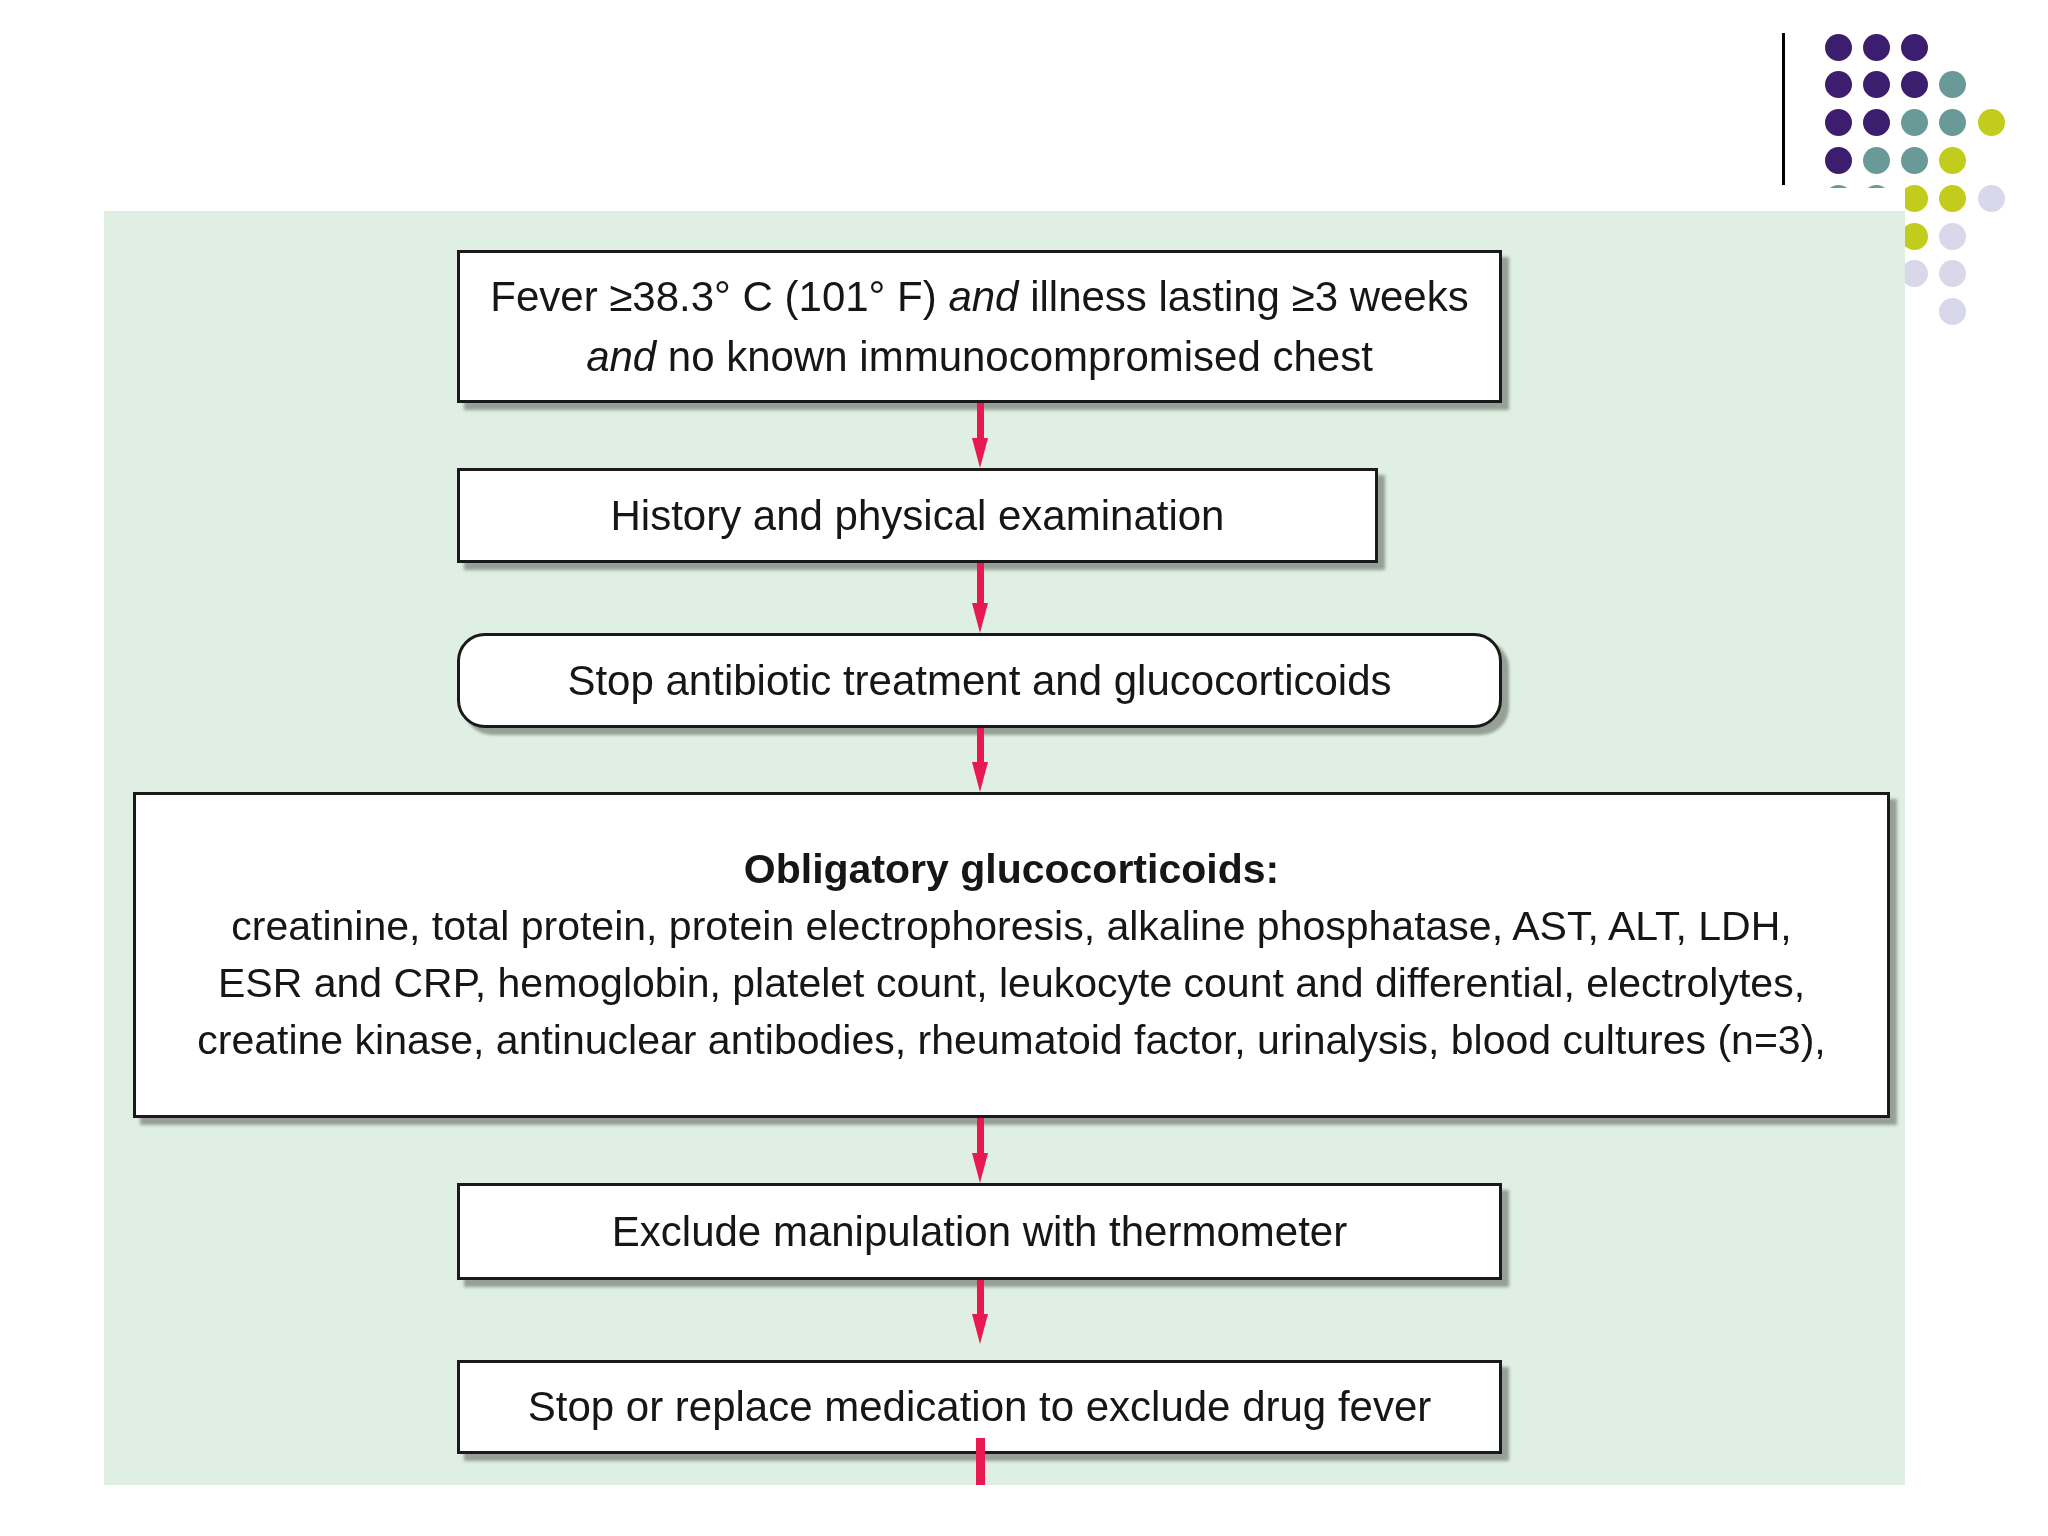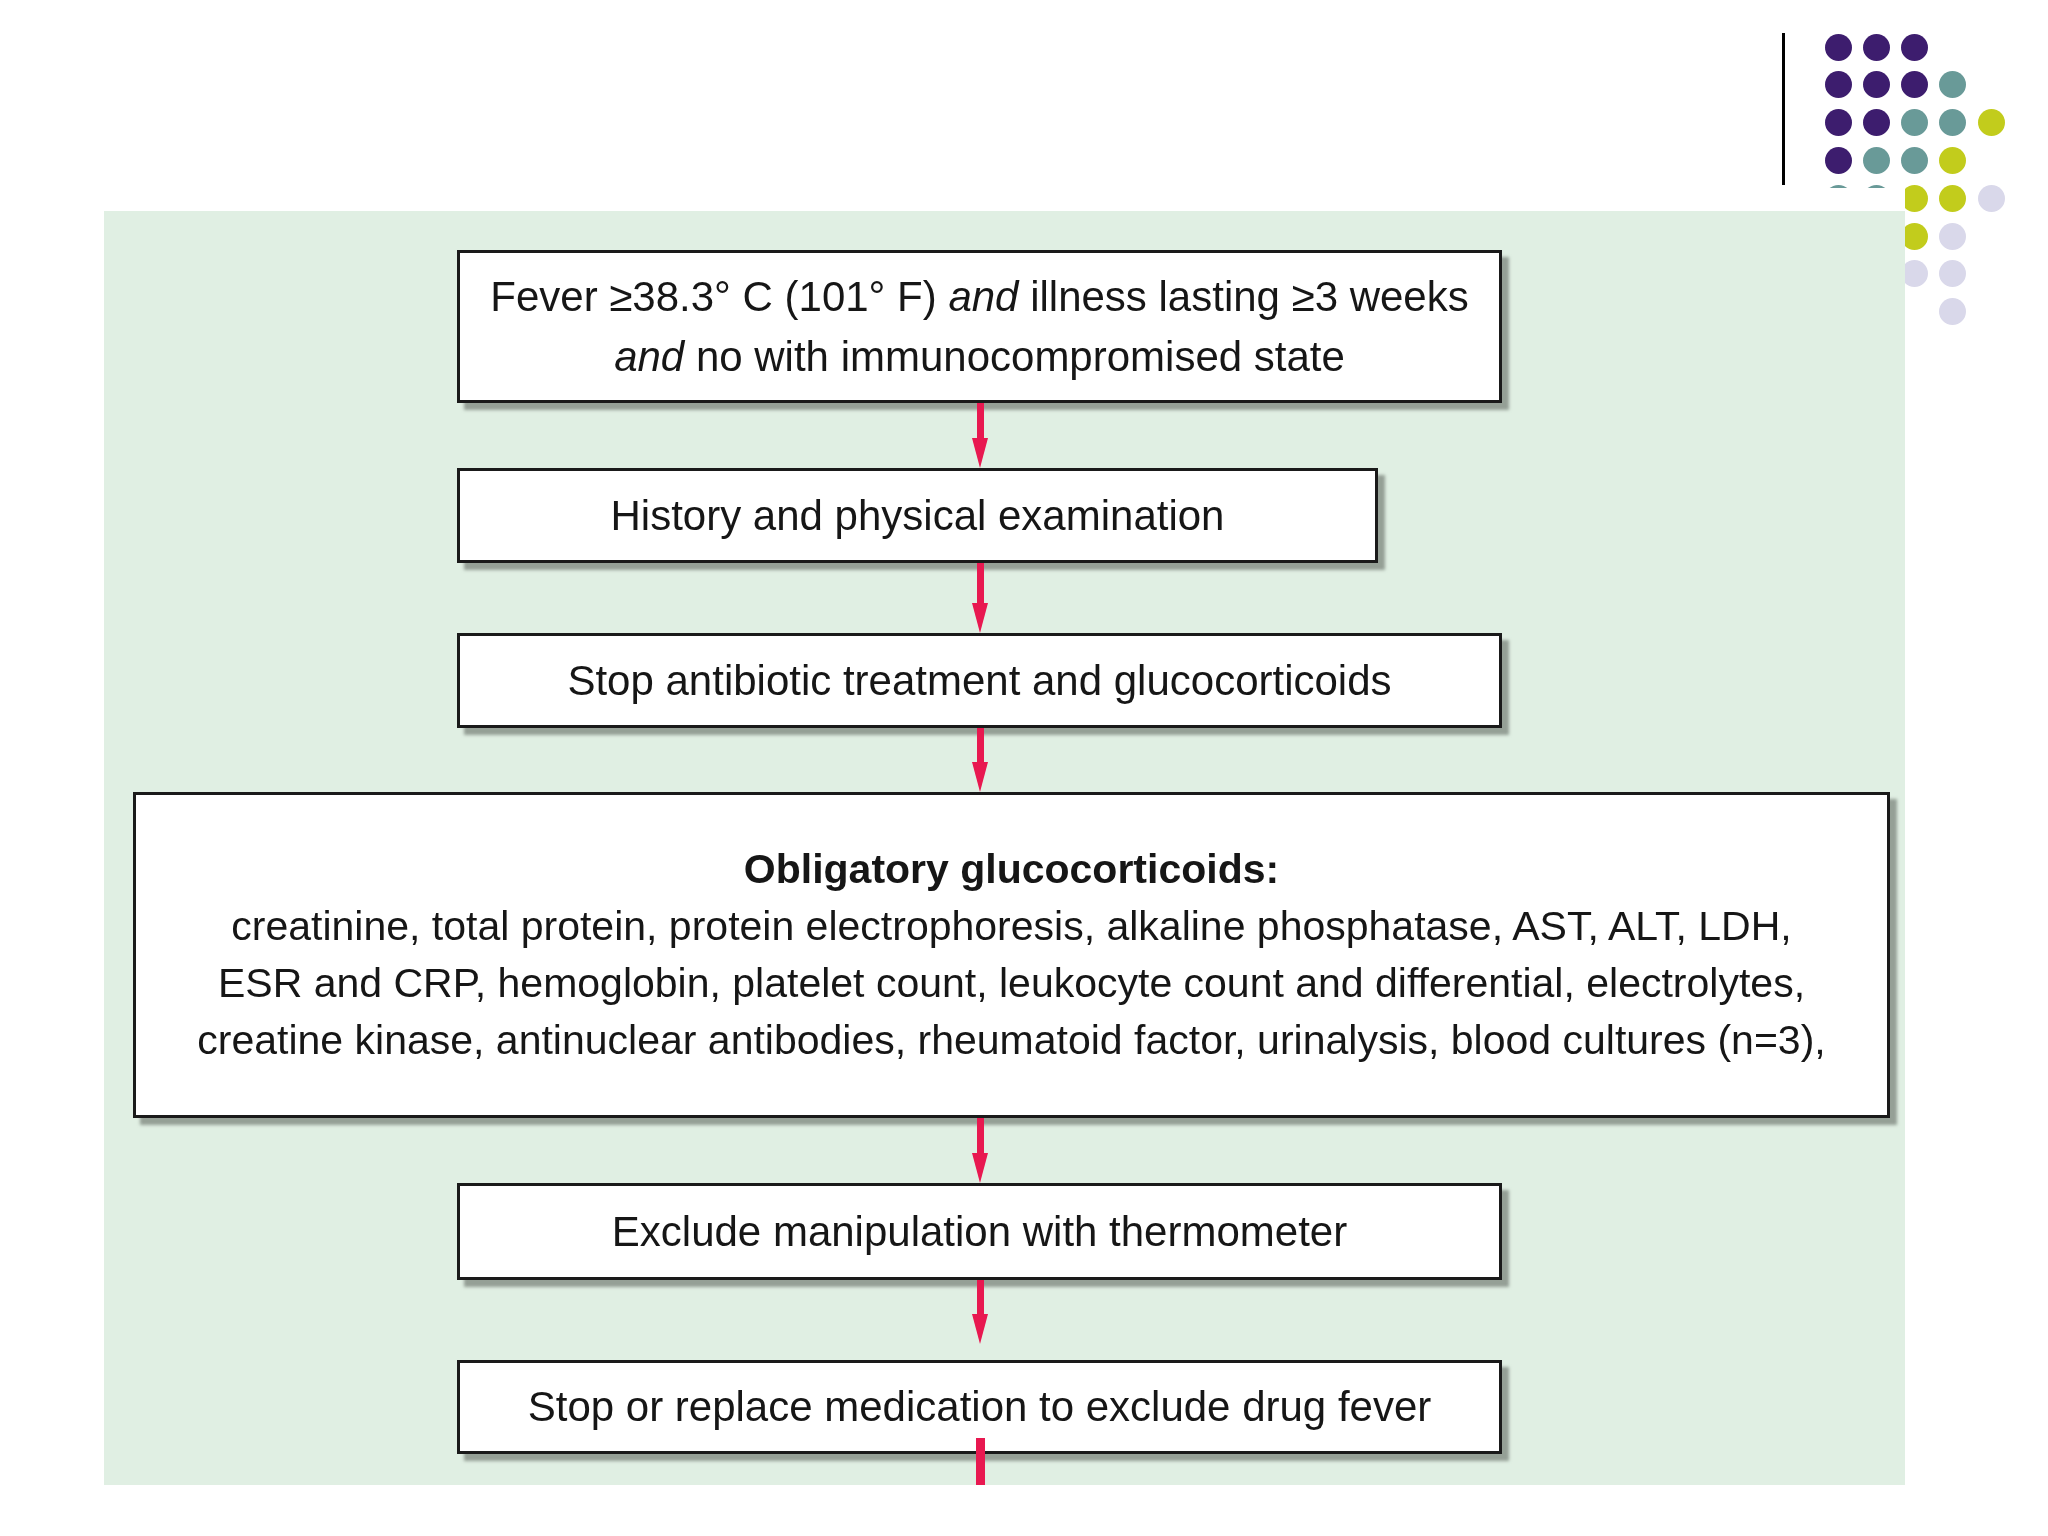--- a/index.html
+++ b/index.html
@@ -21,21 +21,21 @@
   .fbox{
     position:absolute;box-sizing:border-box;background:#ffffff;
     border:3px solid #1a1a1a;box-shadow:7px 7px 3px rgba(103,112,104,0.62);
     display:flex;flex-direction:column;align-items:center;justify-content:center;
     text-align:center;font-size:42px;line-height:60px;
   }
   .fbox .line{white-space:nowrap;}
   .fbox .bold{font-weight:bold;}
   .box1{left:353px;top:62px;width:1045px;height:153px;}
   .box2{left:353px;top:280px;width:921px;height:95px;}
-  .box3{left:353px;top:445px;width:1045px;height:95px;}
+  .box3{left:353px;top:445px;width:1045px;height:95px;border-radius:28px;}
   .box4{left:29px;top:604px;width:1757px;height:326px;line-height:57px;font-size:41px;}
   .box5{left:353px;top:995px;width:1045px;height:97px;}
   .box6{left:353px;top:1156px;width:1045px;height:94px;margin-top:16px;}
 
   
   .arrow{position:absolute;width:16px;display:flex;flex-direction:column;align-items:center;}
   .arrow .shaft{width:7px;flex:1;background:#e81850;}
   .arrow .head{width:0;height:0;border-left:8px solid transparent;border-right:8px solid transparent;border-top:30px solid #e81850;}
   #arrow1{left:868px;top:215px;height:65px;}
   #arrow2{left:868px;top:375px;height:70px;}
@@ -77,21 +77,21 @@
       <div class="dot" style="left: 1901.1px; top: 260.3px; background: rgb(217, 216, 234);"></div>
       <div class="dot" style="left: 1939.4px; top: 260.3px; background: rgb(217, 216, 234);"></div>
       <div class="dot" style="left: 1939.4px; top: 298.1px; background: rgb(217, 216, 234);"></div>
     </div>
 
   <div class="figure">
     <div class="green-panel"></div>
 
     <div class="fbox box1">
       <div class="line"><span>Fever ≥38.3° C (101° F) </span><i>and</i><span> illness lasting ≥3 weeks</span></div>
-      <div class="line"><i>and</i><span> no with immunocompromised state</span></div>
+      <div class="line"><i>and</i><span> no known immunocompromised chest</span></div>
     </div>
 
     <div class="arrow" id="arrow1">
         <div class="shaft"></div>
         <div class="head"></div>
       </div>
 
     <div class="fbox box2">
       <div class="line">History and physical examination</div>
     </div>

